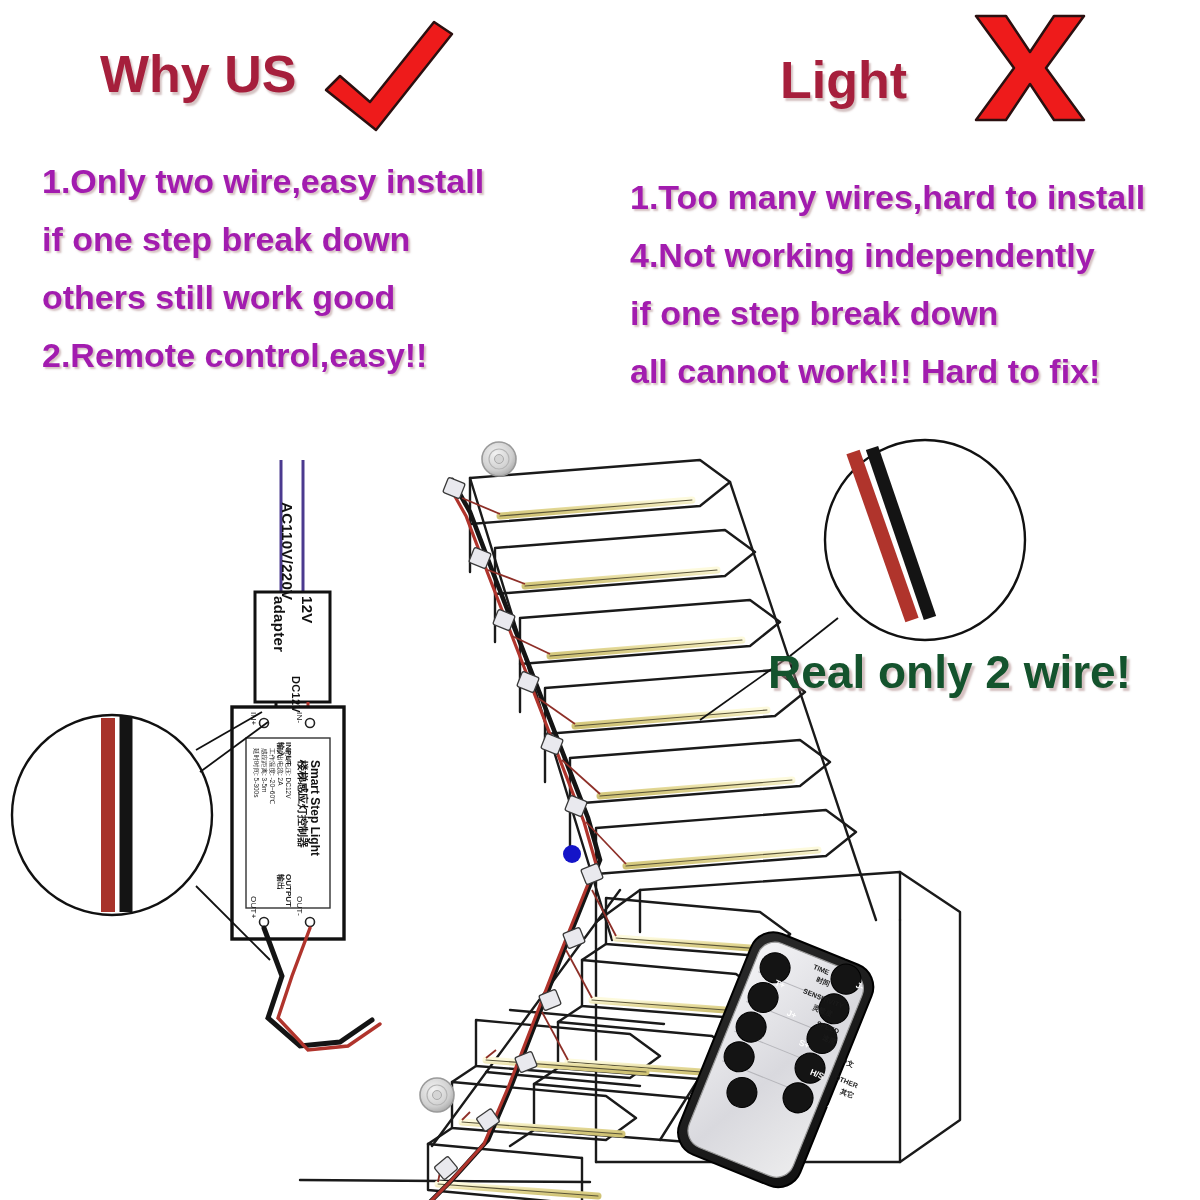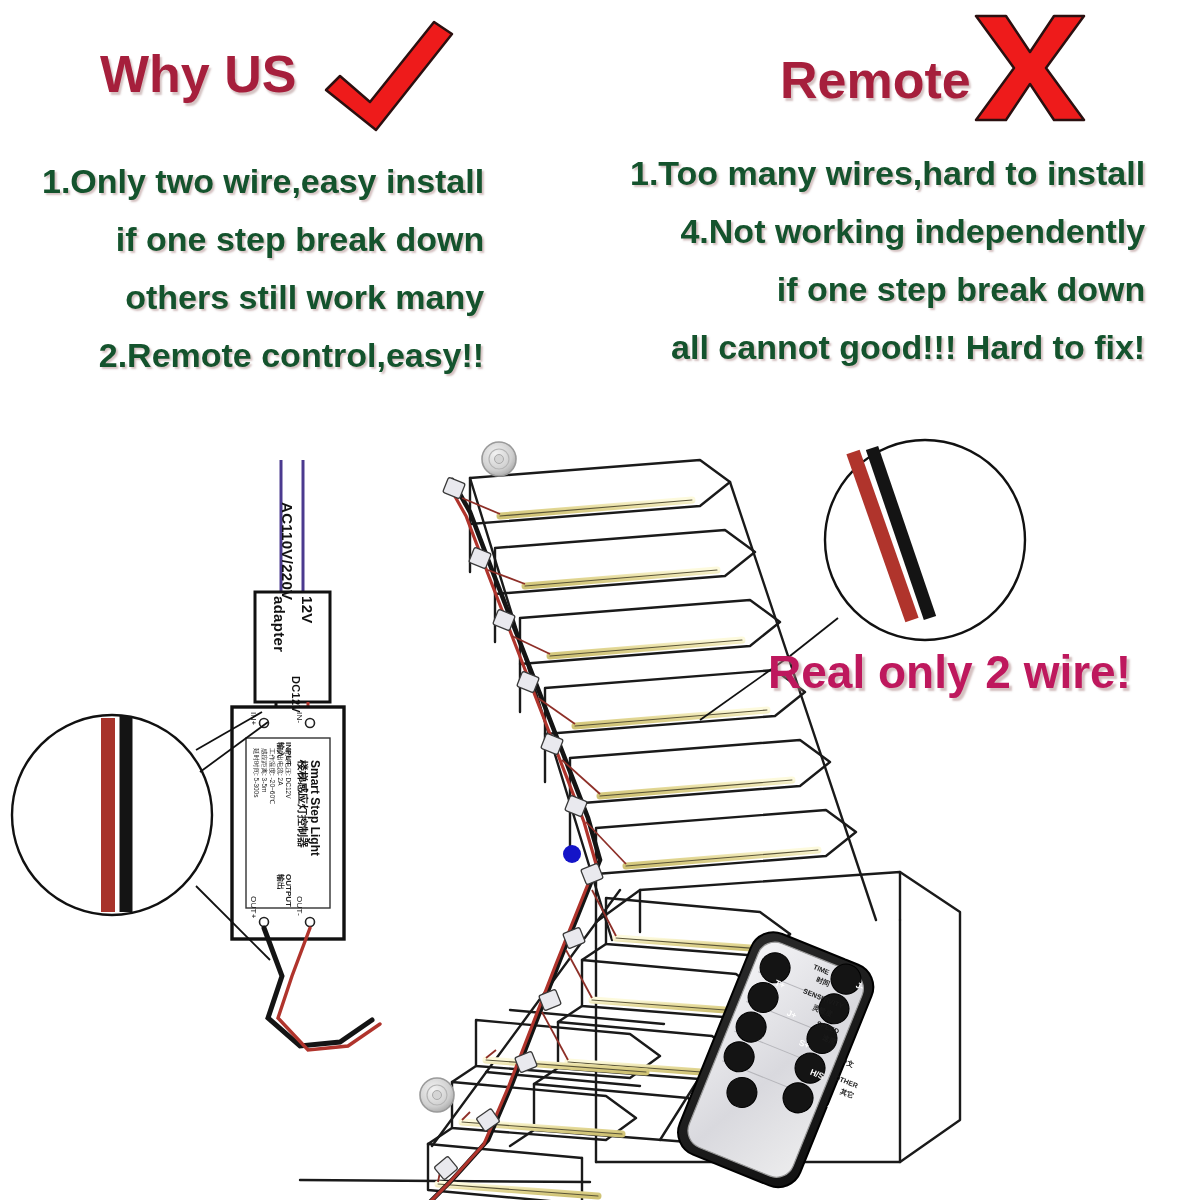--- a/index.html
+++ b/index.html
@@ -19,38 +19,37 @@
     font-weight:bold;
     color:#a61f3c;
     letter-spacing:0px;
     text-shadow:2px 3px 2px rgba(160,120,120,.45);
     white-space:nowrap;
     line-height:1;
   }
   .bullets{
     font-size:34px;
     font-weight:bold;
-    color:#14532d;
+    color:#a21caf;
     text-shadow:2px 2px 2px rgba(170,130,130,.5);
     line-height:58px;
     white-space:nowrap;
-    text-align:right;
   }
   .bullets div{white-space:nowrap;}
 
   
   .tick{position:absolute;left:318px;top:18px;width:140px;height:118px;}
   .cross{position:absolute;left:972px;top:12px;width:116px;height:112px;}
 
   
   .slogan{
     position:absolute;
     font-size:46px;
     font-weight:bold;
-    color:#be185d;
+    color:#14532d;
     text-shadow:3px 3px 2px rgba(170,130,130,.5);
     white-space:nowrap;
   }
 
   
   .vlabel{
     position:absolute;
     font-size:15px;
     font-weight:bold;
     color:#111;
@@ -114,37 +113,37 @@
     <div class="headline">Why US</div>
   </div>
 
   <svg class="tick" viewBox="0 0 140 118">
     <path d="M8,72 L22,58 L52,84 L116,4 L134,16 L58,112 Z" fill="#ee1b1b" stroke="#2b1010" stroke-width="2.5" stroke-linejoin="round"></path>
   </svg>
 
   <div class="bullets" style="position:absolute;left:42px;top:152px;">
     <div>1.Only two wire,easy install</div>
     <div>if one step break down</div>
-    <div>others still work many</div>
+    <div>others still work good</div>
     <div>2.Remote control,easy!!</div>
   </div>
 
   <div class="col" style="left:780px;top:54px;">
-    <div class="headline">Remote</div>
+    <div class="headline">Light</div>
   </div>
 
   <svg class="cross" viewBox="0 0 116 112">
     <path d="M4,4 L34,4 L58,40 L82,4 L112,4 L74,56 L112,108 L82,108 L58,72 L34,108 L4,108 L42,56 Z" fill="#ee1b1b" stroke="#2b1010" stroke-width="2.5" stroke-linejoin="round"></path>
   </svg>
 
-  <div class="bullets" style="position:absolute;left:630px;top:144px;">
+  <div class="bullets" style="position:absolute;left:630px;top:168px;">
     <div>1.Too many wires,hard to install</div>
     <div>4.Not working independently</div>
     <div>if one step break down</div>
-    <div>all cannot good!!! Hard to fix!</div>
+    <div>all cannot work!!! Hard to fix!</div>
   </div>
 
   <svg style="position:absolute;left:0;top:420px;width:1200px;height:780px;" viewBox="0 0 1200 780">
 
     <defs>
       <linearGradient id="gLed" x1="0" y1="0" x2="0" y2="1">
         <stop offset="0%" stop-color="#fdfadd"></stop>
         <stop offset="50%" stop-color="#e3d896"></stop>
         <stop offset="100%" stop-color="#cfc274"></stop>
       </linearGradient>

